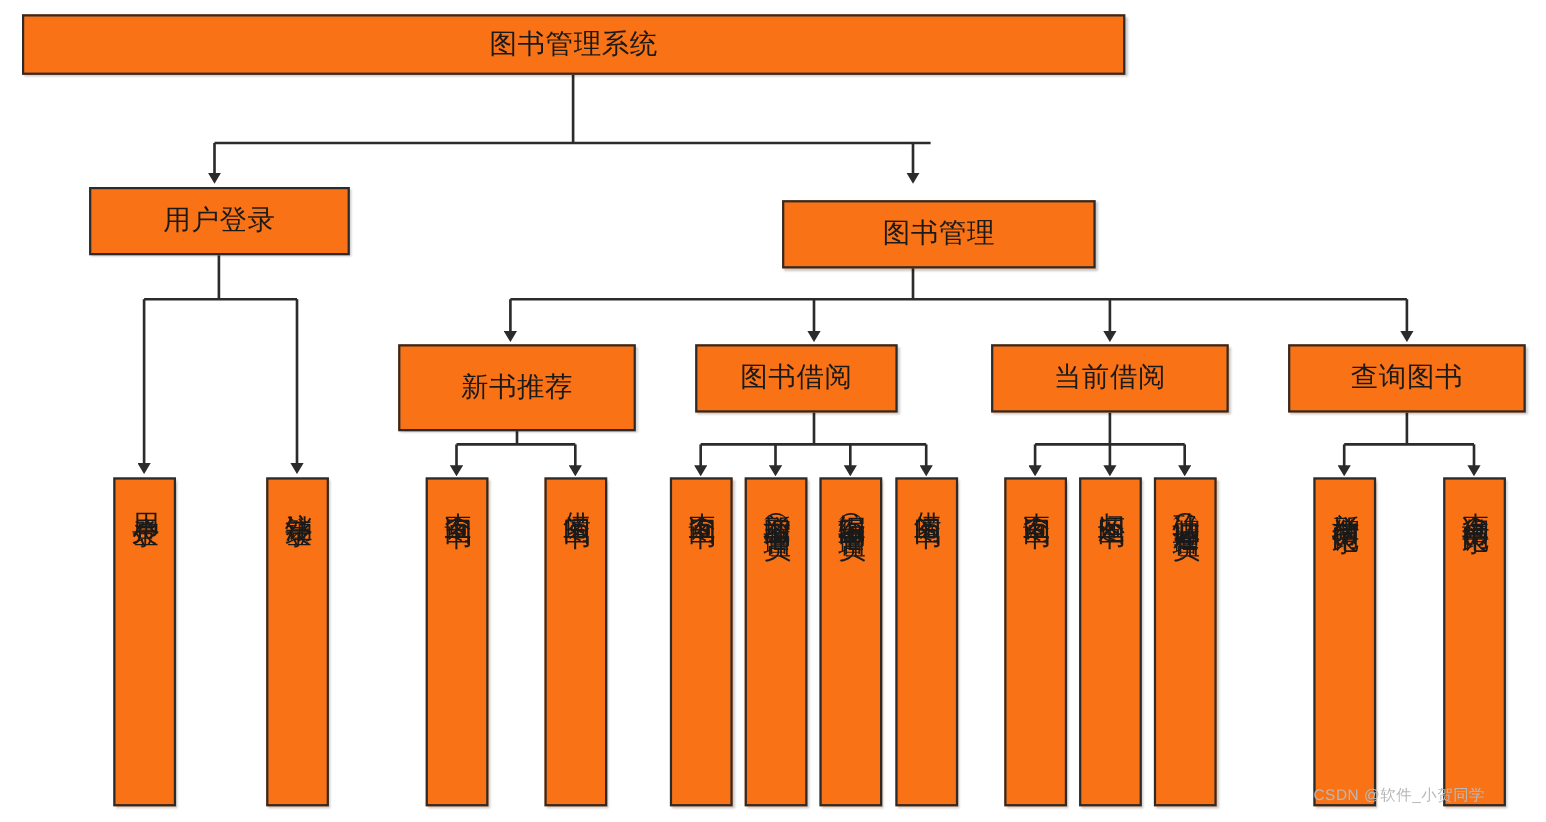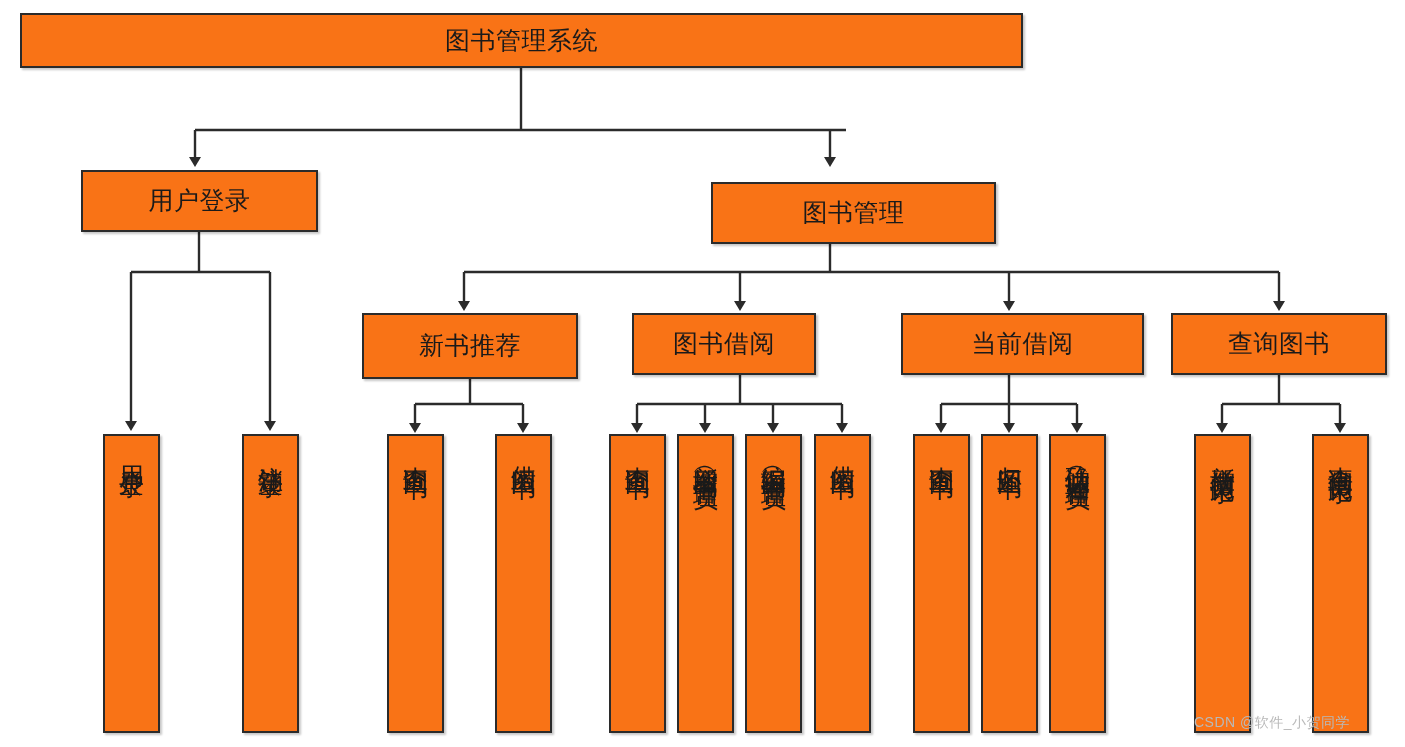--- a/index.html
+++ b/index.html
@@ -131,29 +131,29 @@
   </div>
 
   <div class="node horiz" style="left:81px; top:170px; width:237px; height:62px;">
     <span class="label">用户登录</span>
   </div>
 
   <div class="node horiz" style="left:711px; top:170px; width:285px; height:62px;margin-top:12px;">
     <span class="label">图书管理</span>
   </div>
 
-  <div class="node horiz" style="left:362px; top:313px; width:216px; height:66px;">
+  <div class="node horiz" style="left:362px; top:313px; width:216px; height:79px;">
     <span class="label">新书推荐</span>
   </div>
 
   <div class="node horiz" style="left:632px; top:313px; width:184px; height:62px;">
     <span class="label">图书借阅</span>
   </div>
 
-  <div class="node horiz" style="left:901px; top:313px; width:243px; height:62px;font-family:Liberation Serif, serif;">
+  <div class="node horiz" style="left:901px; top:313px; width:216px; height:62px;font-family:Liberation Serif, serif;">
     <span class="label">当前借阅</span>
   </div>
 
   <div class="node horiz" style="left:1171px; top:313px; width:216px; height:62px;">
     <span class="label">查询图书</span>
   </div>
 
   <div class="node vert" style="left:103px; top:434px; width:57px; height:299px;">
     <span class="label">用户登录</span>
   </div>

